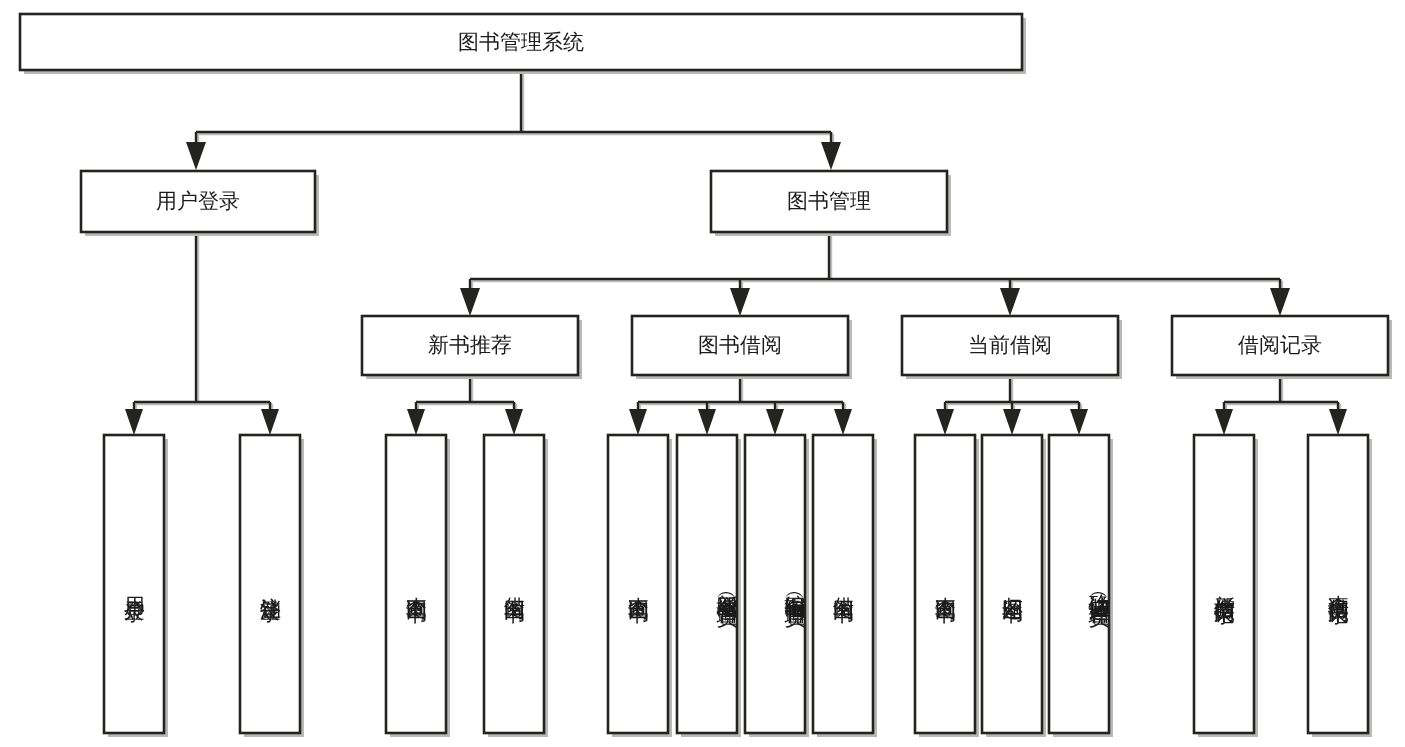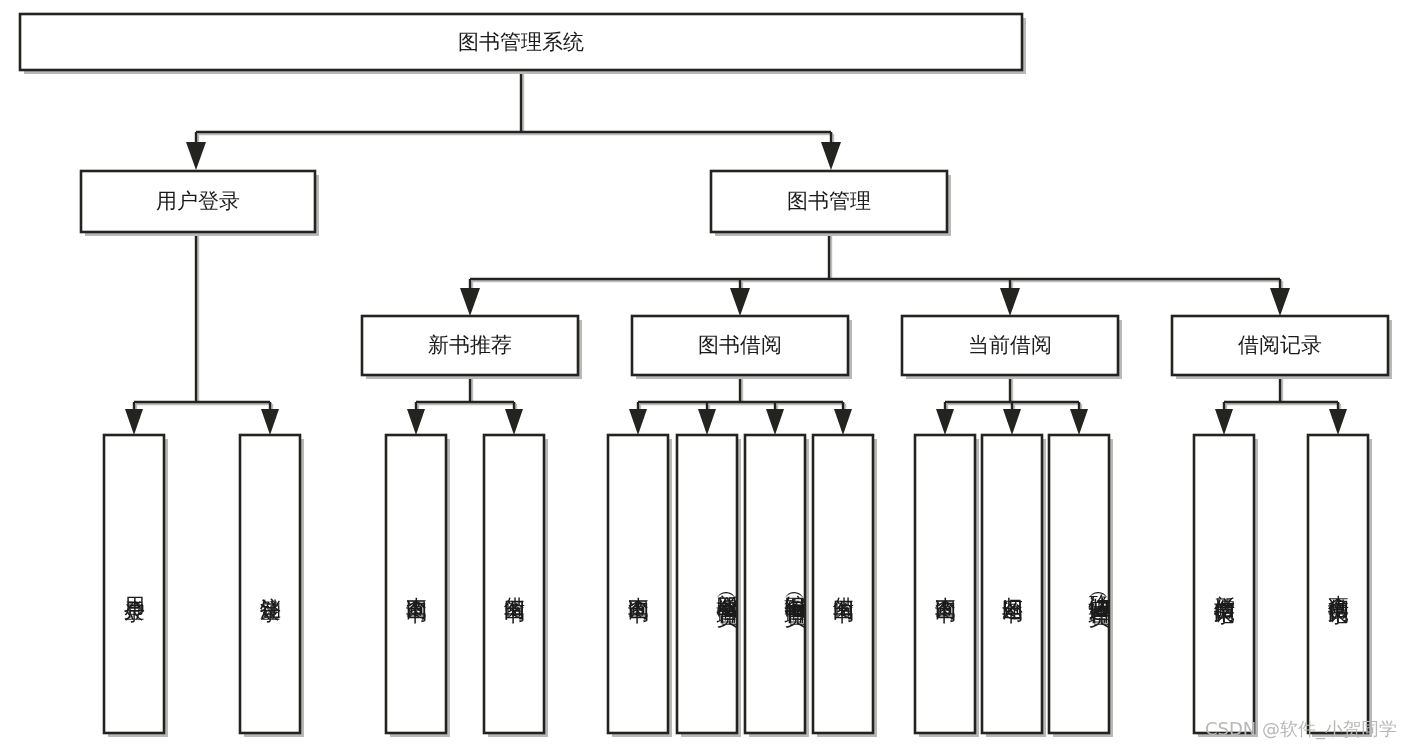--- a/index.html
+++ b/index.html
@@ -260,14 +260,13 @@
   <div class="vlabel" style="left:745px; top:441px; width:60px; height:290px; align-items:flex-start;">编辑图书（管理员）</div>
   <div class="vlabel" style="left:813px; top:435px; width:60px; height:298px;">借阅图书</div>
 
   <div class="vlabel" style="left:915px; top:435px; width:60px; height:298px;">查询图书</div>
   <div class="vlabel" style="left:982px; top:435px; width:60px; height:298px;">归还图书</div>
   <div class="vlabel" style="left:1049px; top:441px; width:60px; height:290px; align-items:flex-start;">确认归还（管理员）</div>
 
   <div class="vlabel" style="left:1194px; top:435px; width:60px; height:298px;">新增借阅记录</div>
   <div class="vlabel" style="left:1308px; top:435px; width:60px; height:298px;">查询借阅记录</div>
 
-  <div class="watermark">CSDN @软件_小贺同学</div>
 </div>
 
 </body></html>

